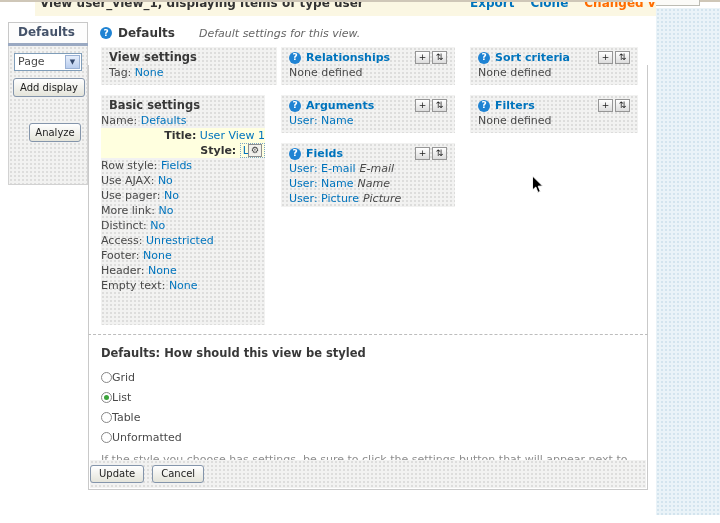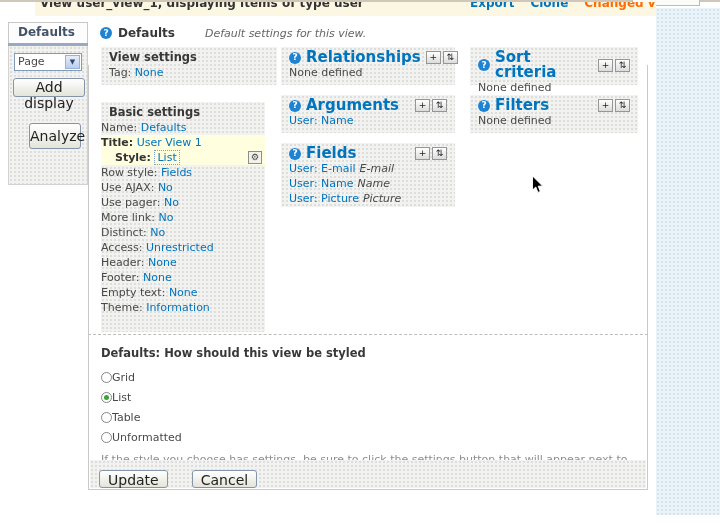--- a/index.html
+++ b/index.html
@@ -39,73 +39,73 @@
     border:1px solid #c8c8c8; border-bottom:0; line-height:19px; padding-left:9px;
     font-weight:bold; font-size:12px; color:#45536a; cursor:pointer; }
   .tab-underline { left:8px; top:43px; width:80px; height:3px; background:#9aa9c2; }
   .sidebar-panel { left:8px; top:46px; width:80px; height:139px; border:1px solid #d2d2d2; border-top:0;padding-left:8px; }
   .xp-select { position:absolute; left:5px; top:7px; width:68px; height:18px; background:#fff;
     border:1px solid #7f9db9; font-size:11px; line-height:16px; padding-left:3px; cursor:pointer; }
   .xp-select .arrow { position:absolute; right:1px; top:1px; bottom:1px; width:15px;
     background:linear-gradient(#e6eefb,#b9cdee); border:1px solid #9ab1d4;
     display:flex; align-items:center; justify-content:center; font-size:7px; color:#33476b; }
   .xp-btn { display:inline-block; border:1px solid #8495ab; border-radius:3px;
-    background:linear-gradient(#ffffff,#e4e4da); font-family:inherit; font-size:14px; color:#222;
+    background:linear-gradient(#ffffff,#e4e4da); font-family:inherit; font-size:10px; color:#222;
     text-align:center; cursor:pointer; }
   .btn-add-display { position:absolute; left:4px; top:32px; width:72px; height:19px; line-height:16px; }
-  .btn-analyze { position:absolute; left:20px; top:77px; width:52px; height:26px; line-height:16px; }
+  .btn-analyze { position:absolute; left:20px; top:77px; width:52px; height:19px; line-height:16px; }
 
   
   .main-header { left:100px; top:25px; height:16px; display:flex; align-items:center; gap:6px; white-space:nowrap; }
   .main-header .title { font-weight:bold; font-size:12px; color:#383838; }
-  .main-header .subtitle { font-style:italic; color:#666; margin-left:24px; }
+  .main-header .subtitle { font-style:italic; color:#666; margin-left:18px; }
   .help-icon { display:inline-flex; width:12px; height:12px; border-radius:50%;
     background:#1f83d3; color:#fff; font-size:9px; font-weight:bold;
     align-items:center; justify-content:center; cursor:pointer; flex:0 0 auto; }
 
   
   .panels-box { left:88px; top:65px; width:560px; height:269px; border:1px solid #c9c9c9; border-top:0; border-bottom:0; background:#fff; }
   .form-box { left:88px; top:334px; width:560px; height:156px; border:1px solid #c9c9c9; border-top:1px dashed #bdbdbd; background:#fff; }
 
   
   .panel { position:absolute; padding:3px 8px; line-height:15px; }
   .panel .ptitle { font-weight:bold; color:#383838; font-size:11.5px; }
   .p-view    { left:101px; top:47px;  width:176px; height:38px; }
-  .p-basic   { left:101px; top:95px;  width:164px; height:230px;margin-top:7px; }
+  .p-basic   { left:101px; top:95px;  width:164px; height:230px; }
   .p-rel     { left:281px; top:47px;  width:174px; height:38px; }
   .p-arg     { left:281px; top:95px;  width:174px; height:38px; }
   .p-fields  { left:281px; top:143px; width:174px; height:64px; }
   .p-sort    { left:470px; top:47px;  width:168px; height:38px; }
   .p-filters { left:470px; top:95px;  width:168px; height:38px; }
   .phead { display:flex; align-items:center; gap:5px; }
-  .phead .ptitle-link { color:#0074BD; font-weight:bold; font-size:15px; cursor:pointer; }
+  .phead .ptitle-link { color:#0074BD; font-weight:bold; font-size:11px; cursor:pointer; }
   .phead .btns { margin-left:auto; display:flex; gap:2px; }
   .mini-btn { width:15px; height:13px; border:1px solid #969696; background:linear-gradient(#ffffff,#dcdcdc);
     display:inline-flex; align-items:center; justify-content:center; font-size:9px; color:#222; cursor:pointer; }
   .suffix { margin-left:4px;font-style:italic; }
 
   
   .bs-row { white-space:nowrap; padding:0 0; margin:0 -8px; position:relative; }
-  .bs-row.highlight { background:#ffffdf; }
+  .bs-row.highlight { background:#ffffdf;text-align:right; }
   .bs-row.bold > .lbl { font-weight:bold; color:#333; }
   .bs-row.indent { padding-left:14px; }
   .val-outline { border:1px dotted #7aa5c4; padding:0 2px; }
   .gear-btn { position:absolute; right:3px; top:1px; width:14px; height:13px; border:1px solid #8e8e8e;
     background:#f2f1ec; display:flex; align-items:center; justify-content:center;
     font-size:9px; color:#444; cursor:pointer; }
 
   
   .form-inner { position:absolute; left:0; top:0; right:0; bottom:30px; padding:11px 12px; }
   .form-title { font-weight:bold; color:#383838; font-size:11.5px; margin-bottom:11px; }
   .radio-row { display:flex; align-items:center; margin:7px 0; cursor:pointer; }
   .radio { width:11px; height:11px; border:1px solid #878787; border-radius:50%; background:#fff; position:relative; flex:0 0 auto; }
   .radio.selected::after { content:""; position:absolute; left:2px; top:2px; width:5px; height:5px; border-radius:50%; background:#3aa33a; }
   .form-note { color:#8e8e8e; margin-top:9px; }
   .form-actions { position:absolute; left:1px; right:1px; bottom:1px; height:28px;
-    display:flex; align-items:flex-end; padding-left:9px; gap:24px; }
+    display:flex; align-items:center; gap:8px; }
   .form-actions .xp-btn { padding:1px 8px 2px; height:18px; }
 
   .cursor { left:531px; top:175px; width:13px; height:19px; pointer-events:none; }
 </style>
 </head>
 <body>
 
 <div class="abs top-edge"></div>
 <div class="abs chrome-frag"></div>
 <div class="abs info-bar">
@@ -170,31 +170,28 @@
   <div class="bs-row">
     <span class="lbl">More link:</span>
     <span class="link">No</span></div>
   <div class="bs-row">
     <span class="lbl">Distinct:</span>
     <span class="link">No</span></div>
   <div class="bs-row">
     <span class="lbl">Access:</span>
     <span class="link">Unrestricted</span></div>
   <div class="bs-row">
+    <span class="lbl">Footer:</span>
+    <span class="link">None</span></div>
+  <div class="bs-row">
     <span class="lbl">Header:</span>
     <span class="link">None</span></div>
   <div class="bs-row">
-    <span class="lbl">Footer:</span>
-    <span class="link">None</span></div>
-  <div class="bs-row">
     <span class="lbl">Empty text:</span>
     <span class="link">None</span></div>
-  <div class="bs-row">
-    <span class="lbl">Theme:</span>
-    <span class="link">Information</span></div>
 </div>
 
 <div class="panel p-rel dots-gray">
   <div class="phead">
     <span class="help-icon">?</span>
     <span class="ptitle-link">Relationships</span>
     <span class="btns">
       <span class="mini-btn">
           <span>+</span>
         </span>

